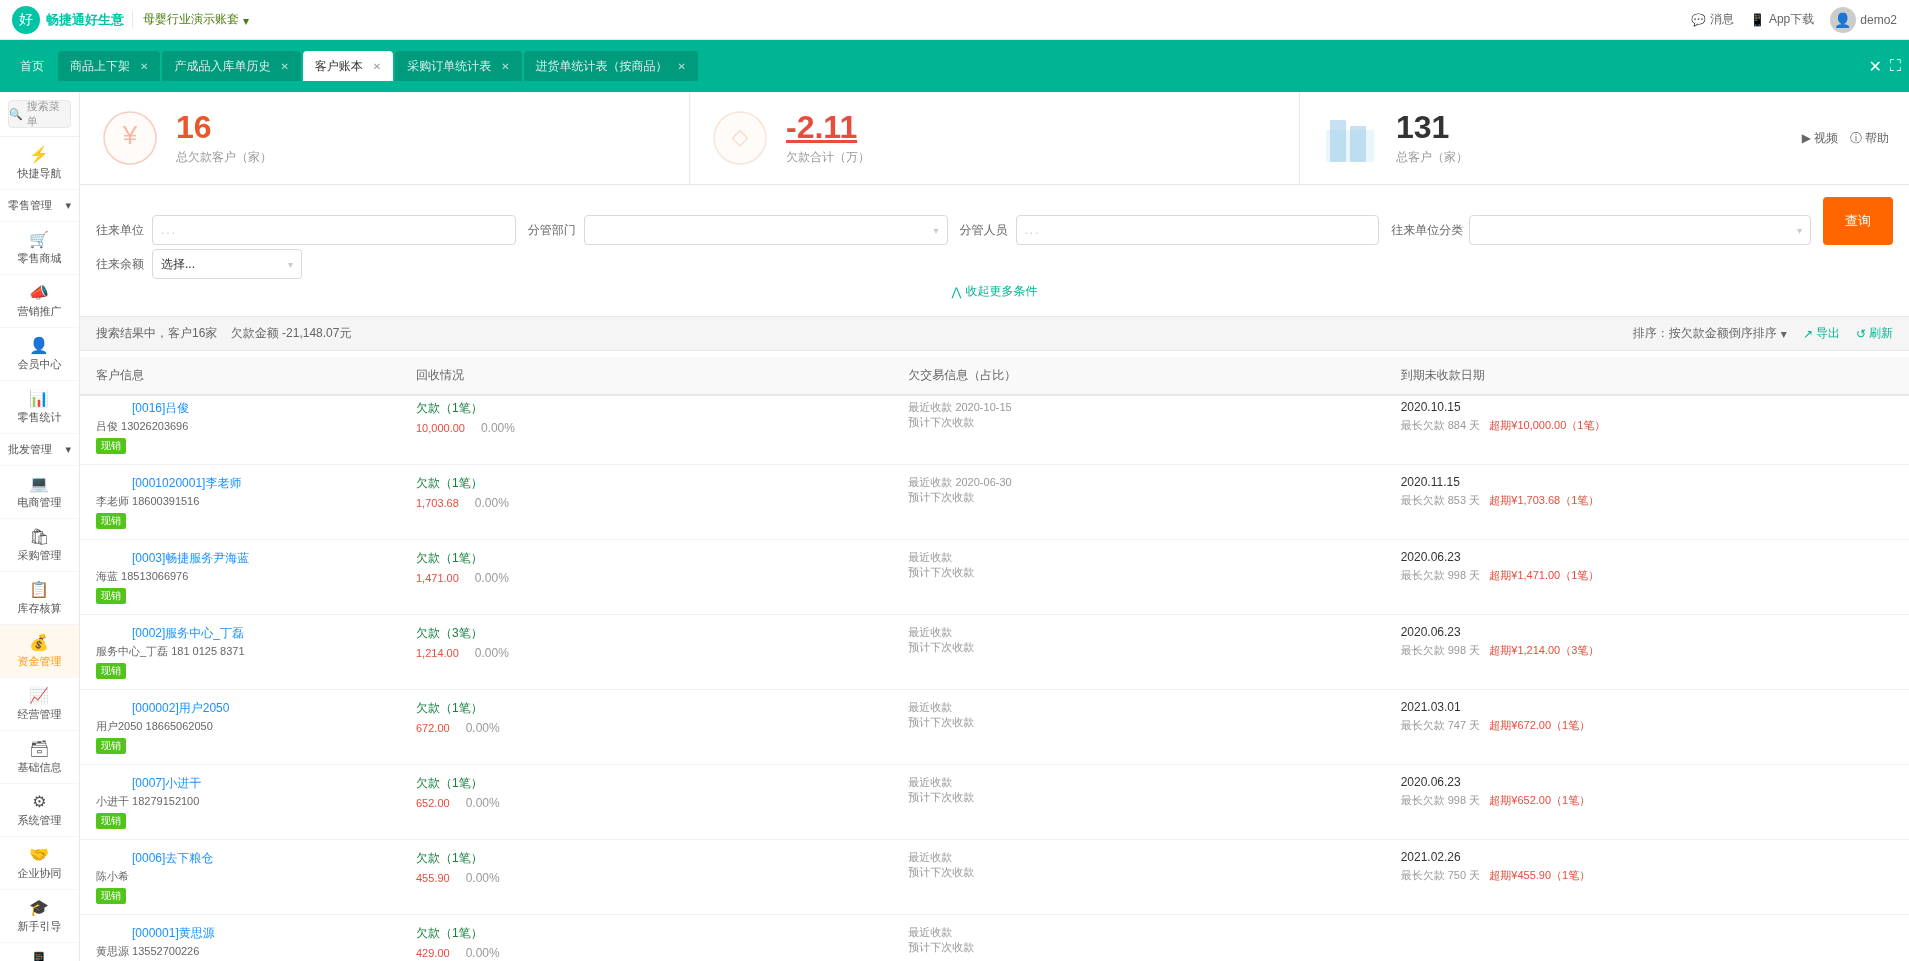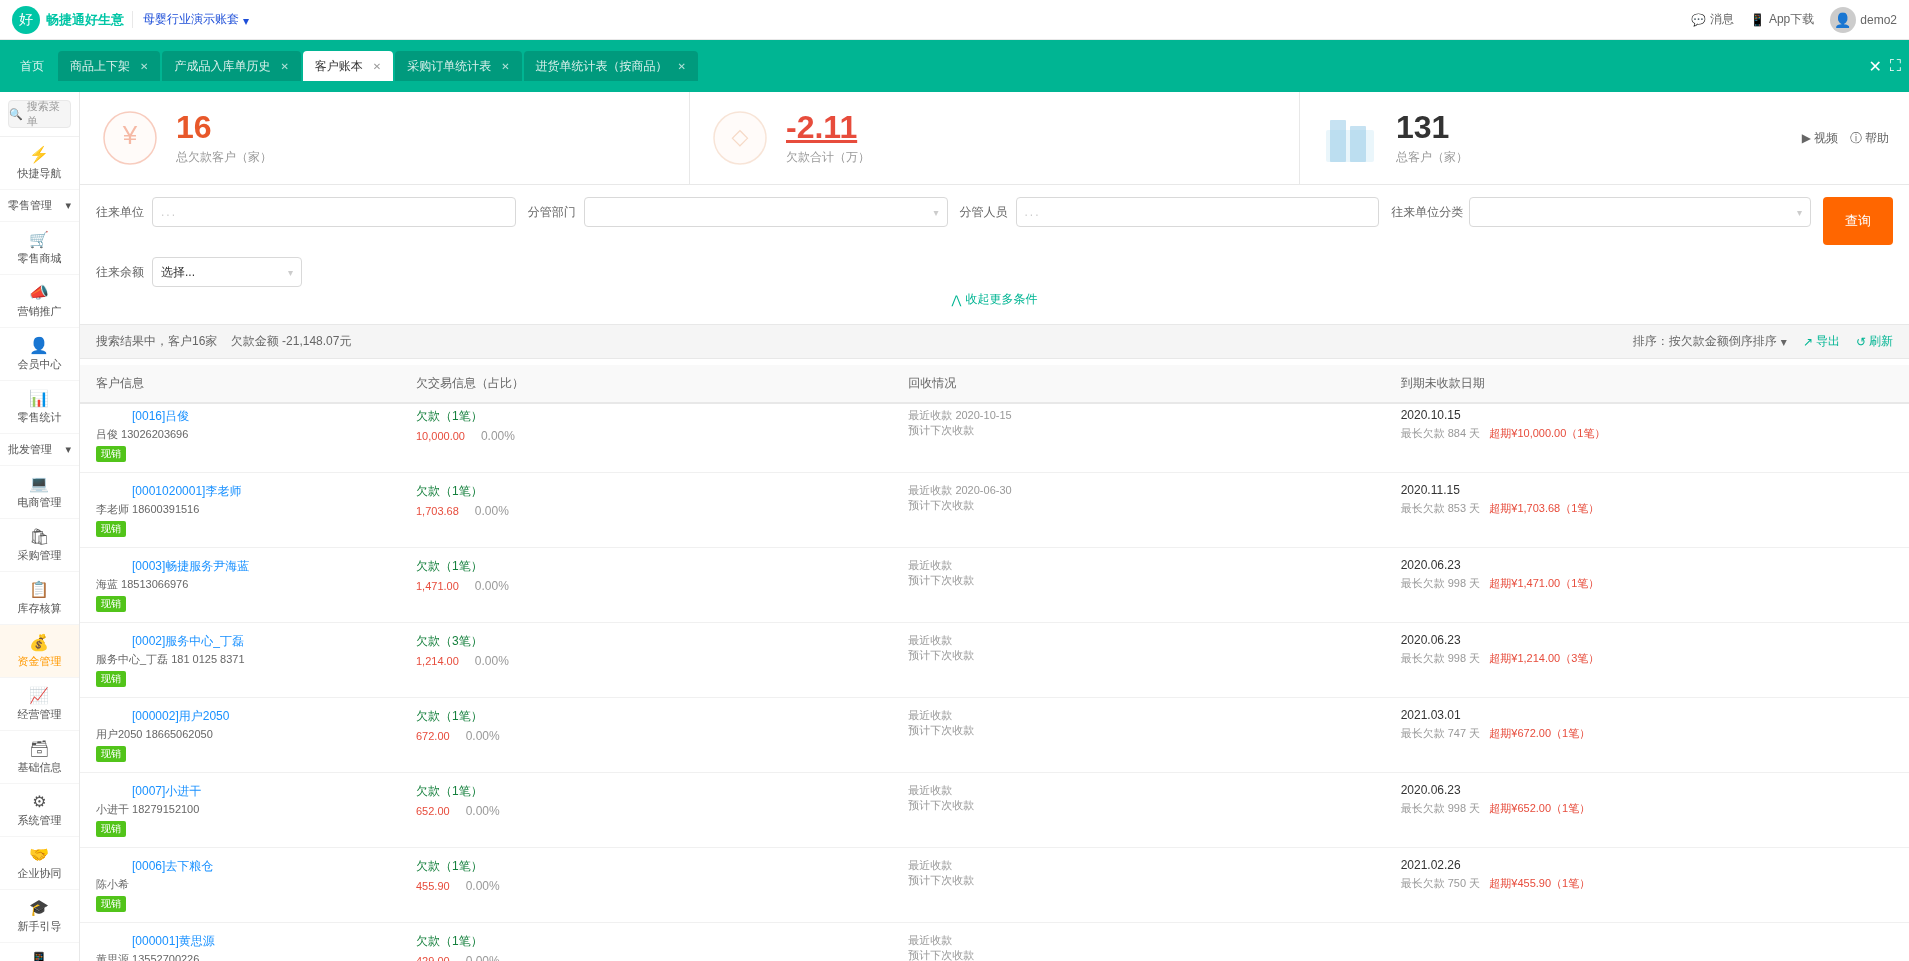--- a/index.html
+++ b/index.html
@@ -4,21 +4,21 @@
   <style>
     * { margin: 0; padding: 0; box-sizing: border-box; }
     body { font-family: 'Microsoft YaHei', Arial, sans-serif; font-size: 12px; background: #f5f5f5; color: #333; overflow: hidden; }
 
     
     .top-bar { height: 40px; background: #fff; display: flex; align-items: center; justify-content: space-between; padding: 0 12px; border-bottom: 1px solid #e8e8e8; }
     .top-bar-left { display: flex; align-items: center; gap: 8px; }
     .logo-area { display: flex; align-items: center; gap: 6px; }
     .logo-icon { width: 28px; height: 28px; background: #00c5a5; border-radius: 50%; display: flex; align-items: center; justify-content: center; color: #fff; font-size: 14px; }
     .logo-text { color: #00c5a5; font-size: 13px; font-weight: bold; }
-    .store-selector { display: flex; align-items: flex-end; gap: 4px; color: #1d4ed8; font-size: 12px; cursor: pointer; border-left: 1px solid #e8e8e8; padding-left: 10px; }
+    .store-selector { display: flex; align-items: flex-end; gap: 4px; color: #4d7c0f; font-size: 12px; cursor: pointer; border-left: 1px solid #e8e8e8; padding-left: 10px; }
     .top-bar-right { display: flex; align-items: center; gap: 16px; }
     .top-bar-btn { display: flex; align-items: center; gap: 4px; color: #666; font-size: 12px; cursor: pointer; }
     .avatar { width: 26px; height: 26px; border-radius: 50%; background: #ccc; display: flex; align-items: center; justify-content: center; overflow: hidden; }
 
     
     .tab-bar { height: 52px; background: #00b593; display: flex; align-items: center; padding: 0 8px; gap: 2px; position: relative; text-align: right; }
     .tab { height: 30px; padding: 0 12px; border-radius: 4px 4px 0 0; display: flex; align-items: center; gap: 6px; font-size: 12px; cursor: pointer; color: rgba(255,255,255,0.85); white-space: nowrap; }
     .tab.home { background: transparent; }
     .tab.active { background: #fff; color: #333; }
     .tab.inactive { background: rgba(0,0,0,0.15); }
@@ -52,21 +52,21 @@
     .stat-value.red { color: #e74c3c; text-decoration: underline; }
     .stat-value.orange { color: #e8582a; }
     .stat-value.dark { color: #333; font-weight: 900; }
     .stat-label { font-size: 12px; color: #999; margin-top: 4px; }
     .stat-card-actions { display: flex; gap: 12px; align-items: center; font-size: 12px; color: #666; }
     .view-btn { display: flex; align-items: center; gap: 3px; cursor: pointer; }
     .help-btn { display: flex; align-items: center; gap: 3px; cursor: pointer; }
 
     
     .filter-area { background: #fff; padding: 12px 16px; border-bottom: 1px solid #e8e8e8; }
-    .filter-row { display: flex; align-items: flex-start; gap: 12px; margin-bottom: 12px; }
+    .filter-row { display: flex; align-items: flex-end; gap: 12px; margin-bottom: 4px; }
     .filter-item { display: flex; align-items: center; gap: 6px; flex: 1; }
     .filter-label { font-size: 12px; color: #666; white-space: nowrap; min-width: 50px; }
     .filter-input { flex: 1; height: 30px; border: 1px solid #d9d9d9; border-radius: 4px; padding: 0 8px; font-size: 12px; display: flex; align-items: center; justify-content: space-between; cursor: pointer; background: #fff; position: relative; }
     .filter-input .dots { color: #ccc; letter-spacing: 2px; }
     .filter-input .arrow { color: #ccc; font-size: 10px; }
     .filter-btn { width: 70px; height: 48px; background: #ff6600; color: #fff; border: none; border-radius: 4px; font-size: 13px; cursor: pointer; display: flex; align-items: center; justify-content: center; }
     .filter-row2 { display: flex; align-items: center; gap: 12px; }
     .collapse-btn { display: flex; align-items: center; justify-content: center; gap: 4px; color: #00b593; font-size: 12px; cursor: pointer; padding: 4px 0; width: 100%; }
 
     
@@ -376,22 +376,22 @@
         <div class="refresh-btn">
           <span>↺</span>
           <span>刷新</span>
         </div>
       </div>
     </div>
 
     <div class="table-area">
       <div class="table-header">
         <div>客户信息</div>
+        <div>回收情况</div>
         <div>欠交易信息（占比）</div>
-        <div>回收情况</div>
         <div>到期未收款日期</div>
       </div>
 
       <div class="table-row">
         <div>
           <a class="customer-name">[0016]吕俊</a>
           <div class="customer-phone">吕俊  13026203696</div>
           <span class="customer-tag">现销</span>
         </div>
         <div>

